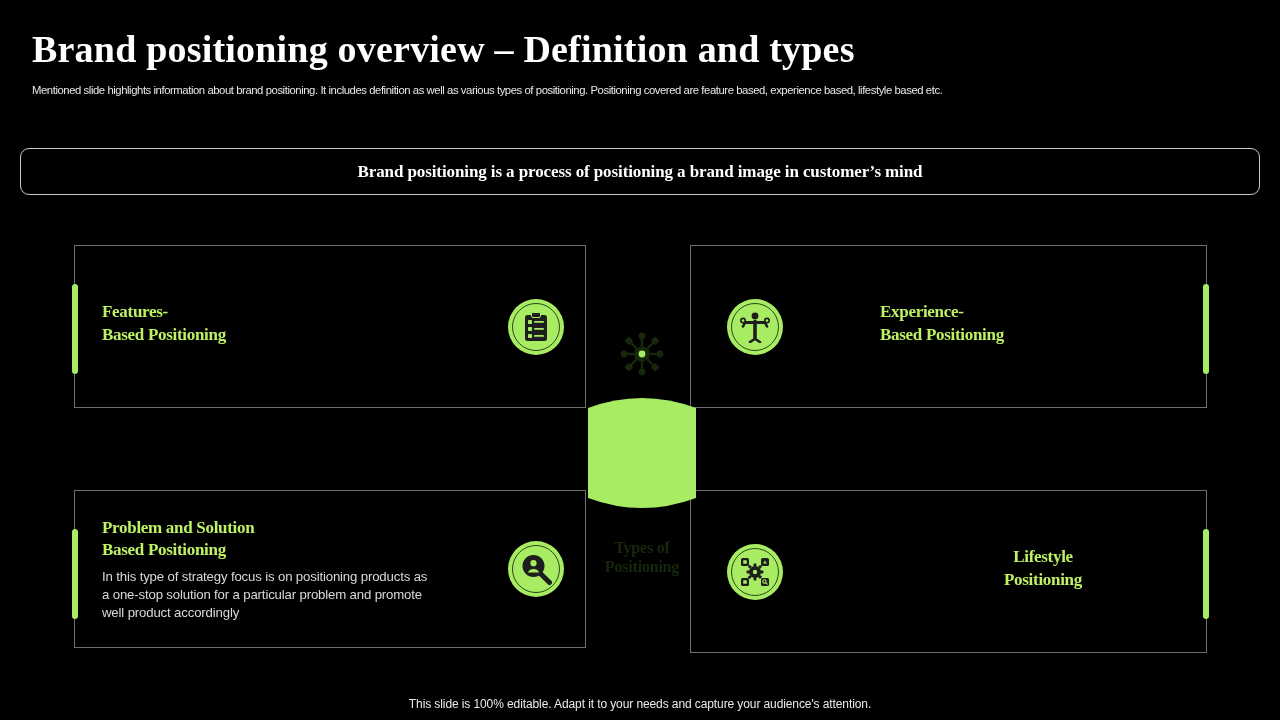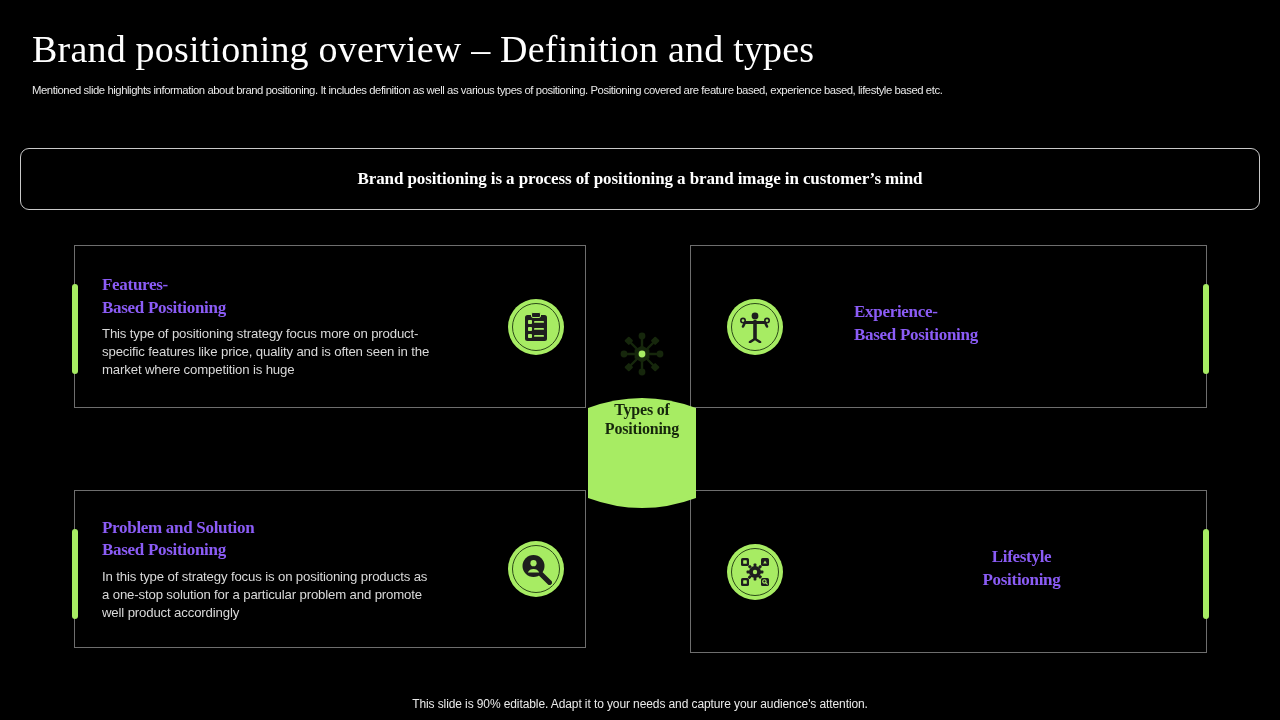--- a/index.html
+++ b/index.html
@@ -13,35 +13,36 @@
   .slide{position:absolute;inset:0;background:#000;}
 
   
   .title{
     position:absolute;left:32px;top:27px;
     font-family:"Liberation Serif", serif;
     font-size:38px;line-height:44px;
     color:#ffffff;
     letter-spacing:.2px;
     white-space:nowrap;
+    font-weight:bold;
   }
   .subtitle{
     position:absolute;left:32px;top:83px;
     font-family:"Liberation Sans", sans-serif;
     font-size:11.5px;line-height:14px;
     color:#e8e8e8;
     letter-spacing:-.45px;
     white-space:nowrap;
     transform:scaleX(.985);transform-origin:left center;
   }
 
   
   .banner{
     position:absolute;left:20px;top:148px;
-    width:1240px;height:62px;
+    width:1240px;height:47px;
     border:1px solid #c9c9c9;
     border-radius:9px;
     background:#000;
     display:flex;align-items:center;justify-content:center;
     box-sizing:border-box;
   }
   .banner-text{
     font-family:"Liberation Serif", serif;
     font-weight:bold;
     font-size:17px;
@@ -74,28 +75,28 @@
 
   .card-inner{
     position:absolute;inset:0;
     display:flex;align-items:center;
     box-sizing:border-box;
   }
   .card-inner.text-first{padding:0 0 0 27px;}
   .card-inner.icon-first{padding:0 0 0 36px;}
 
   .card-body{width:335px;}
-  .card-tr .card-body, .card-br .card-body{margin-left:71px;}
+  .card-tr .card-body, .card-br .card-body{margin-left:97px;}
 
   .card-heading{
     font-family:"Liberation Serif", serif;
     font-weight:bold;
     font-size:17px;
     line-height:22.5px;
-    color:#8b5cf6;
+    color:#bef264;
     letter-spacing:-.3px;
     margin-bottom:6px;
     white-space:pre-line;
   }
   .card-desc{
     font-family:"Liberation Sans", sans-serif;
     font-size:13.2px;
     line-height:18px;
     color:#d9d9d9;
     letter-spacing:-.15px;
@@ -122,21 +123,21 @@
   
   .center-cross{
     position:absolute;left:523px;top:330px;
     width:238px;height:246px;
     pointer-events:none;
   }
   .center-label{
     position:absolute;left:523px;top:330px;
     width:238px;height:246px;
     display:flex;flex-direction:column;
-    align-items:center;justify-content:flex-start;
+    align-items:center;justify-content:space-between;
     gap:4px;
   }
   .center-icon{margin-bottom:14px;}
   .center-text{
     font-family:"Liberation Serif", serif;
     font-weight:bold;
     font-size:16px;line-height:19px;
     color:#16270c;
     text-align:center;
     letter-spacing:-.2px;
@@ -164,21 +165,20 @@
   <div class="banner">
     <span class="banner-text">Brand positioning is a process of positioning a brand image in customer’s mind</span>
   </div>
 
   <div class="card card-tl">
     <div class="accent left"></div>
     <div class="card-inner text-first">
       <div class="card-body">
         <div class="card-heading">Features-
 Based Positioning</div>
-        <div class="card-desc">This type of positioning strategy focus more on product-specific features like price, quality and is often seen in the market where competition is huge</div>
       </div>
       <div class="icon-badge">
         <svg width="26" height="30" viewBox="0 0 26 30" aria-hidden="true">
           <rect x="2" y="3" width="22" height="26" rx="2.5" fill="#1e1e1e"></rect>
           <rect x="8.5" y="0.5" width="9" height="5" rx="1.4" fill="#1e1e1e"></rect>
           <rect x="8.5" y="0.5" width="9" height="5" rx="1.4" fill="none" stroke="#a7ec63" stroke-width="1"></rect>
           <rect x="5" y="8" width="4" height="4" rx="0.8" fill="#a7ec63"></rect>
           <rect x="5" y="15" width="4" height="4" rx="0.8" fill="#a7ec63"></rect>
           <rect x="5" y="22" width="4" height="4" rx="0.8" fill="#a7ec63"></rect>
           <rect x="11" y="9" width="10" height="1.8" rx="0.9" fill="#a7ec63"></rect>
@@ -302,15 +302,15 @@
           <rect x="11.6" y="34" width="6.4" height="6.4" rx="1" transform="rotate(45 14.8 37.2)"></rect>
         </g>
         <path d="M28 15.5 l7.4 4.25 v8.5 L28 32.5 l-7.4 -4.25 v-8.5 z" fill="#16270c"></path>
         <circle cx="28" cy="24" r="3.4" fill="#a7ec63"></circle>
       </svg>
     </span>
     <span class="center-text">Types of
 Positioning</span>
   </div>
 
-  <div class="footer">This slide is 90% editable. Adapt it to your needs and capture your audience's attention.</div>
+  <div class="footer">This slide is 100% editable. Adapt it to your needs and capture your audience's attention.</div>
 
 </div>
 
 </body></html>

